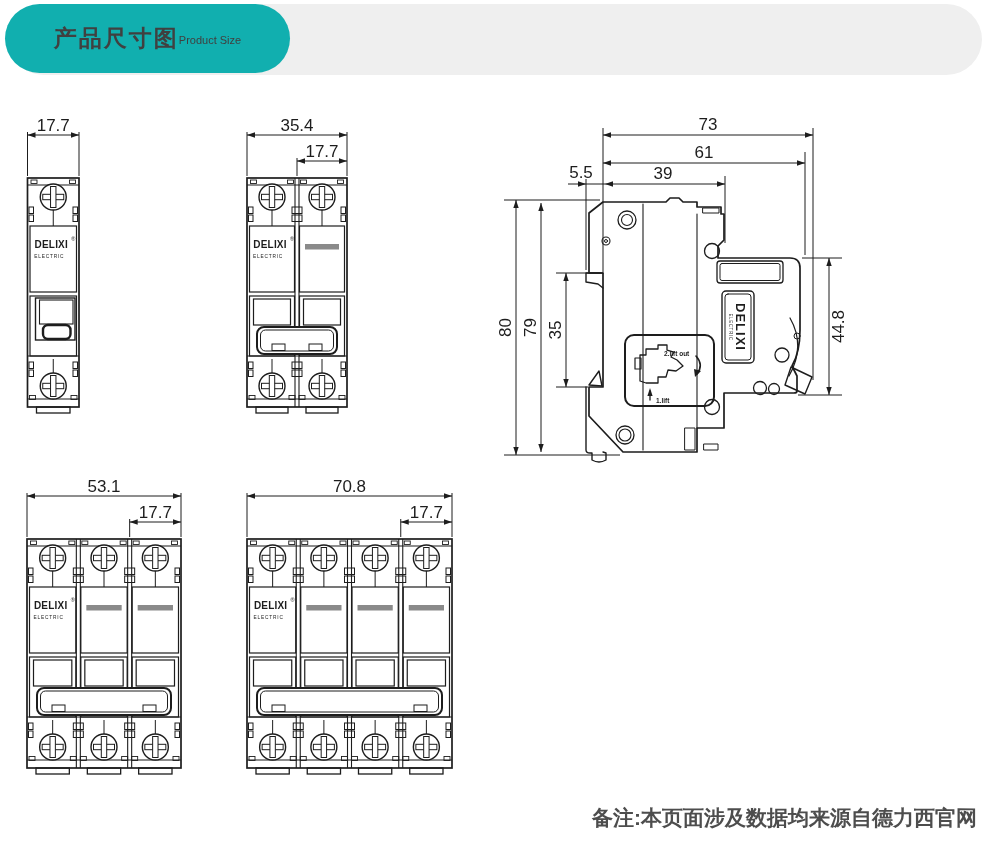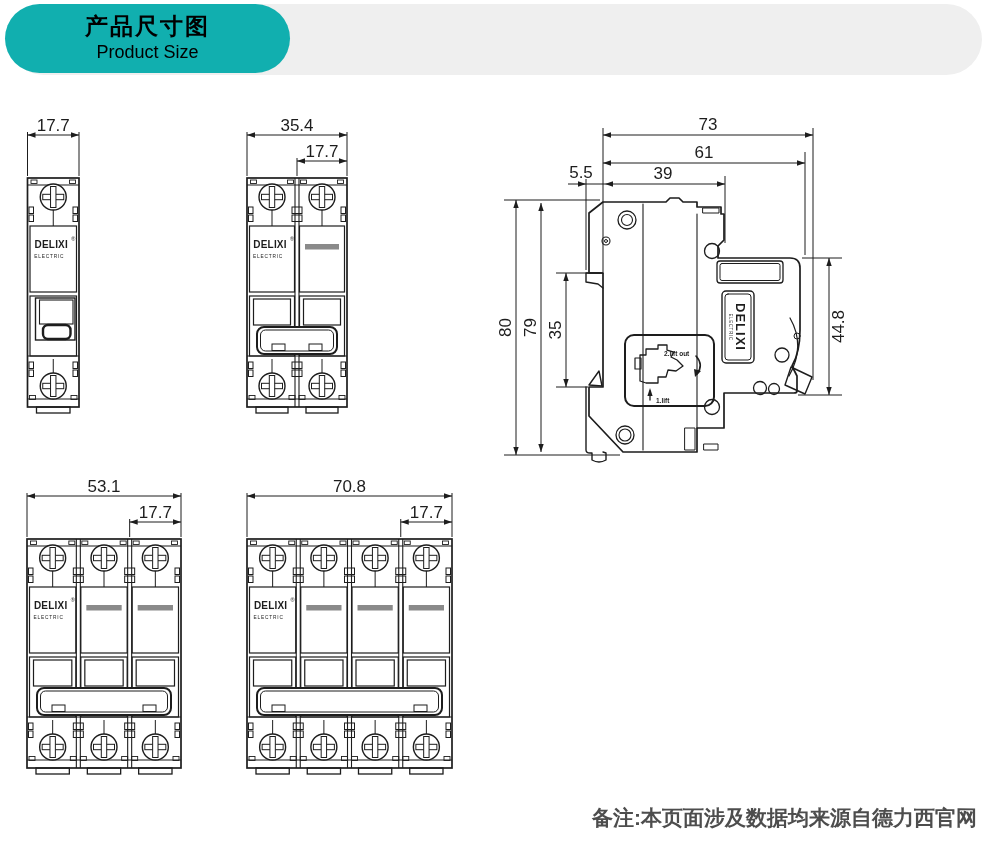--- a/index.html
+++ b/index.html
@@ -7,25 +7,25 @@
     width:990px;height:843px;position:relative;background:#ffffff;
     font-family:"Liberation Sans",sans-serif;overflow:hidden;
   }
   .band{
     position:absolute;left:8px;top:4px;width:974px;height:71px;
     background:var(--band,#efefef);border-radius:36px;
   }
   .badge{
     position:absolute;left:-3px;top:0px;width:285px;height:69px;
     background:var(--accent,#11afaf);border-radius:35px;
-    display:flex;flex-direction:column;align-items:center;justify-content:center;
-    color:#000000;
+    display:flex;flex-direction:row;align-items:center;justify-content:center;
+    color:#404040;
   }
   .badge-zh{font-size:23px;font-weight:bold;letter-spacing:2px;line-height:1.1;}
-  .badge-en{font-size:18px;margin-top:2px;}
+  .badge-en{font-size:11px;margin-top:2px;}
   .note{
     position:absolute;right:13px;top:804px;font-size:21px;
     color:var(--note,#4d4d4d);
     font-weight:bold;
   }
   svg.abs{position:absolute;}
   .ln{stroke:var(--line,#1d1d1d);fill:none;stroke-linejoin:round;stroke-linecap:round;}
   .fl{fill:var(--line,#1d1d1d);}
   svg text{font-family:"Liberation Sans",sans-serif;}
 </style>

